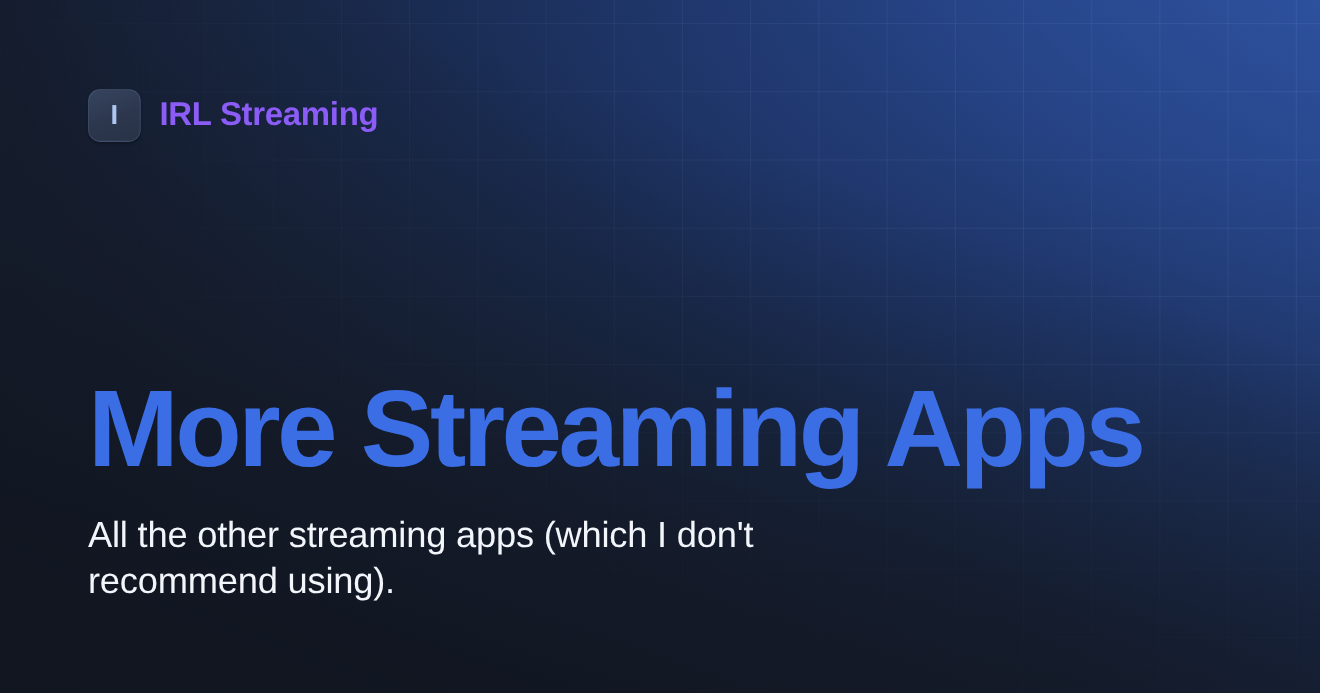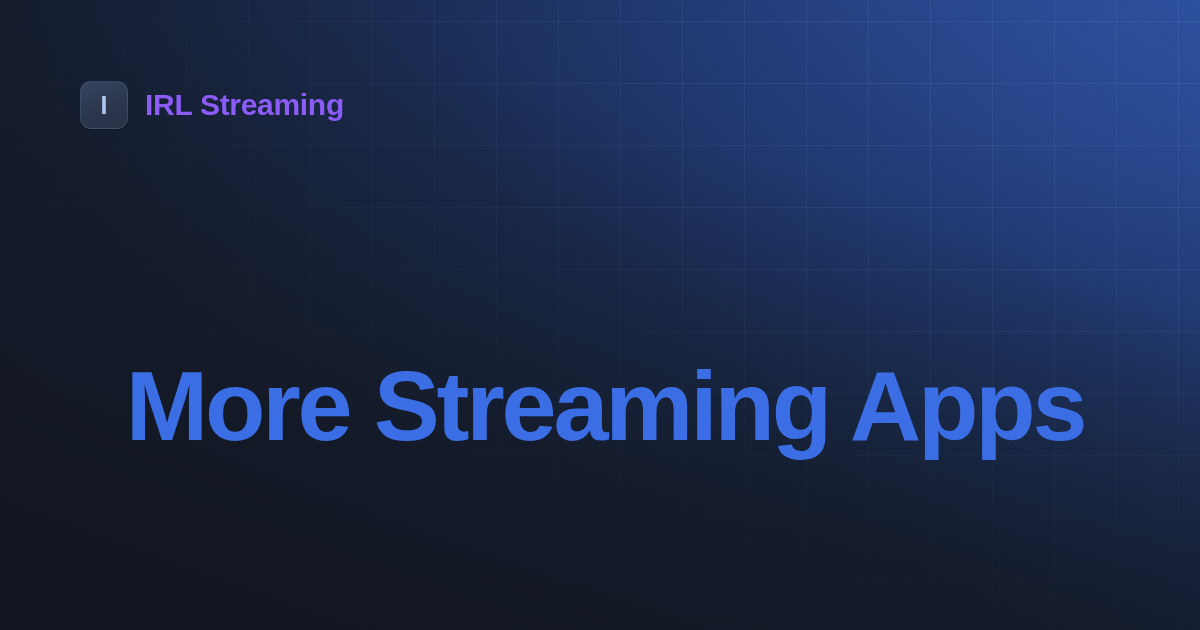--- a/index.html
+++ b/index.html
@@ -144,23 +144,22 @@
     font-weight: 700;
     color: #8b5cf6;
     letter-spacing: -0.3px;
     white-space: nowrap;
   }
 
   
   .headline-block {
     position: absolute;
     left: 80px;
-    top: 356px;
+    top: 340px;
     width: 1050px;
-    text-align: center;
   }
 
   .headline {
     font-family: "Liberation Sans", sans-serif;
     font-size: 99px;
     font-weight: 700;
     line-height: 1.0;
     letter-spacing: -3.2px;
     color: #3b6ee4;
     white-space: nowrap;
@@ -192,16 +191,17 @@
 
     <div class="brand">
       <div class="brand-badge">
         <span class="brand-badge-letter">I</span>
       </div>
       <span class="brand-name">IRL Streaming</span>
     </div>
 
     <div class="headline-block">
       <h1 class="headline">More Streaming Apps</h1>
+      <p class="subhead">All the other streaming apps (which I don't recommend using).</p>
     </div>
 
   </div>
 </div>
 
 </body></html>

